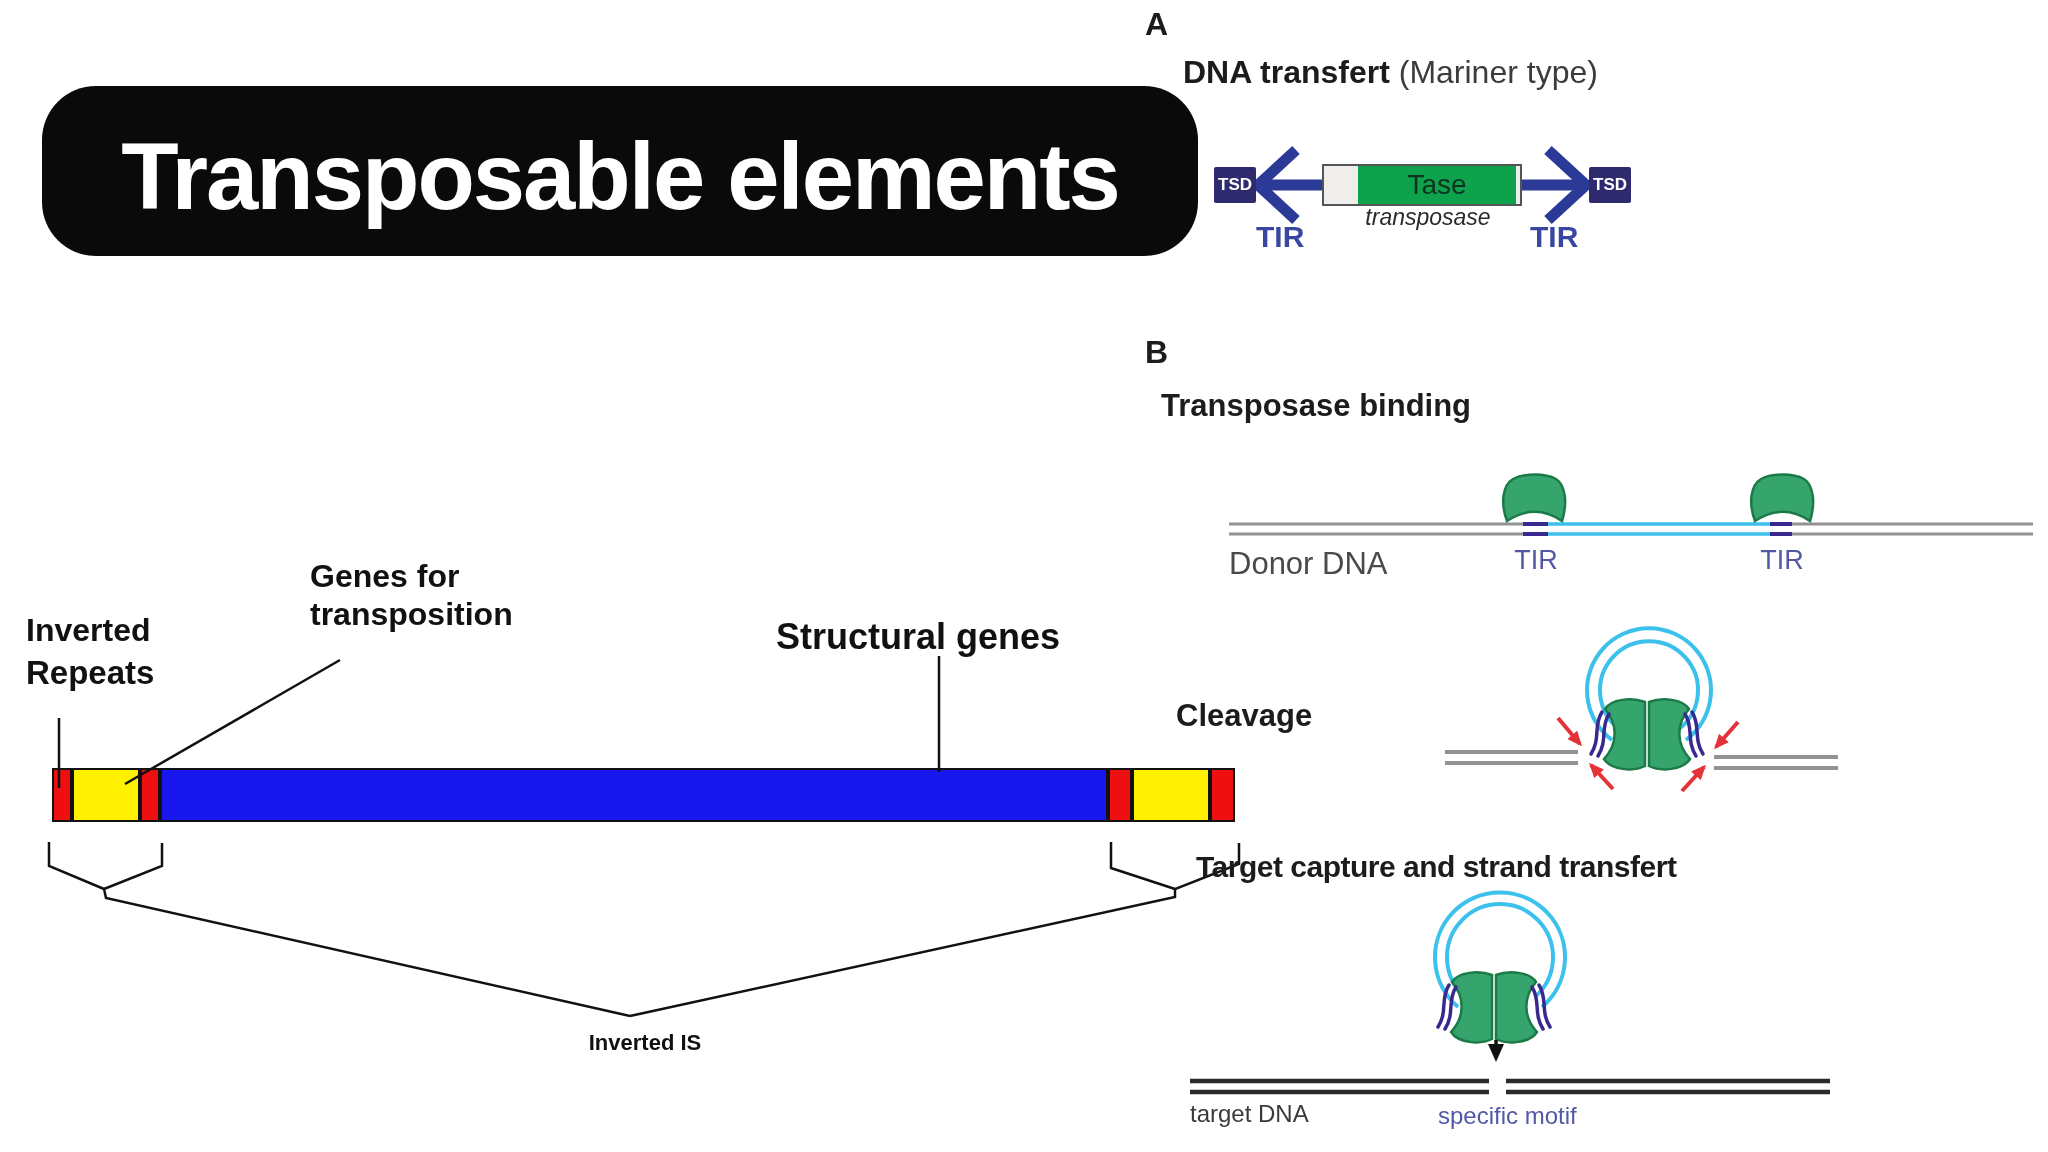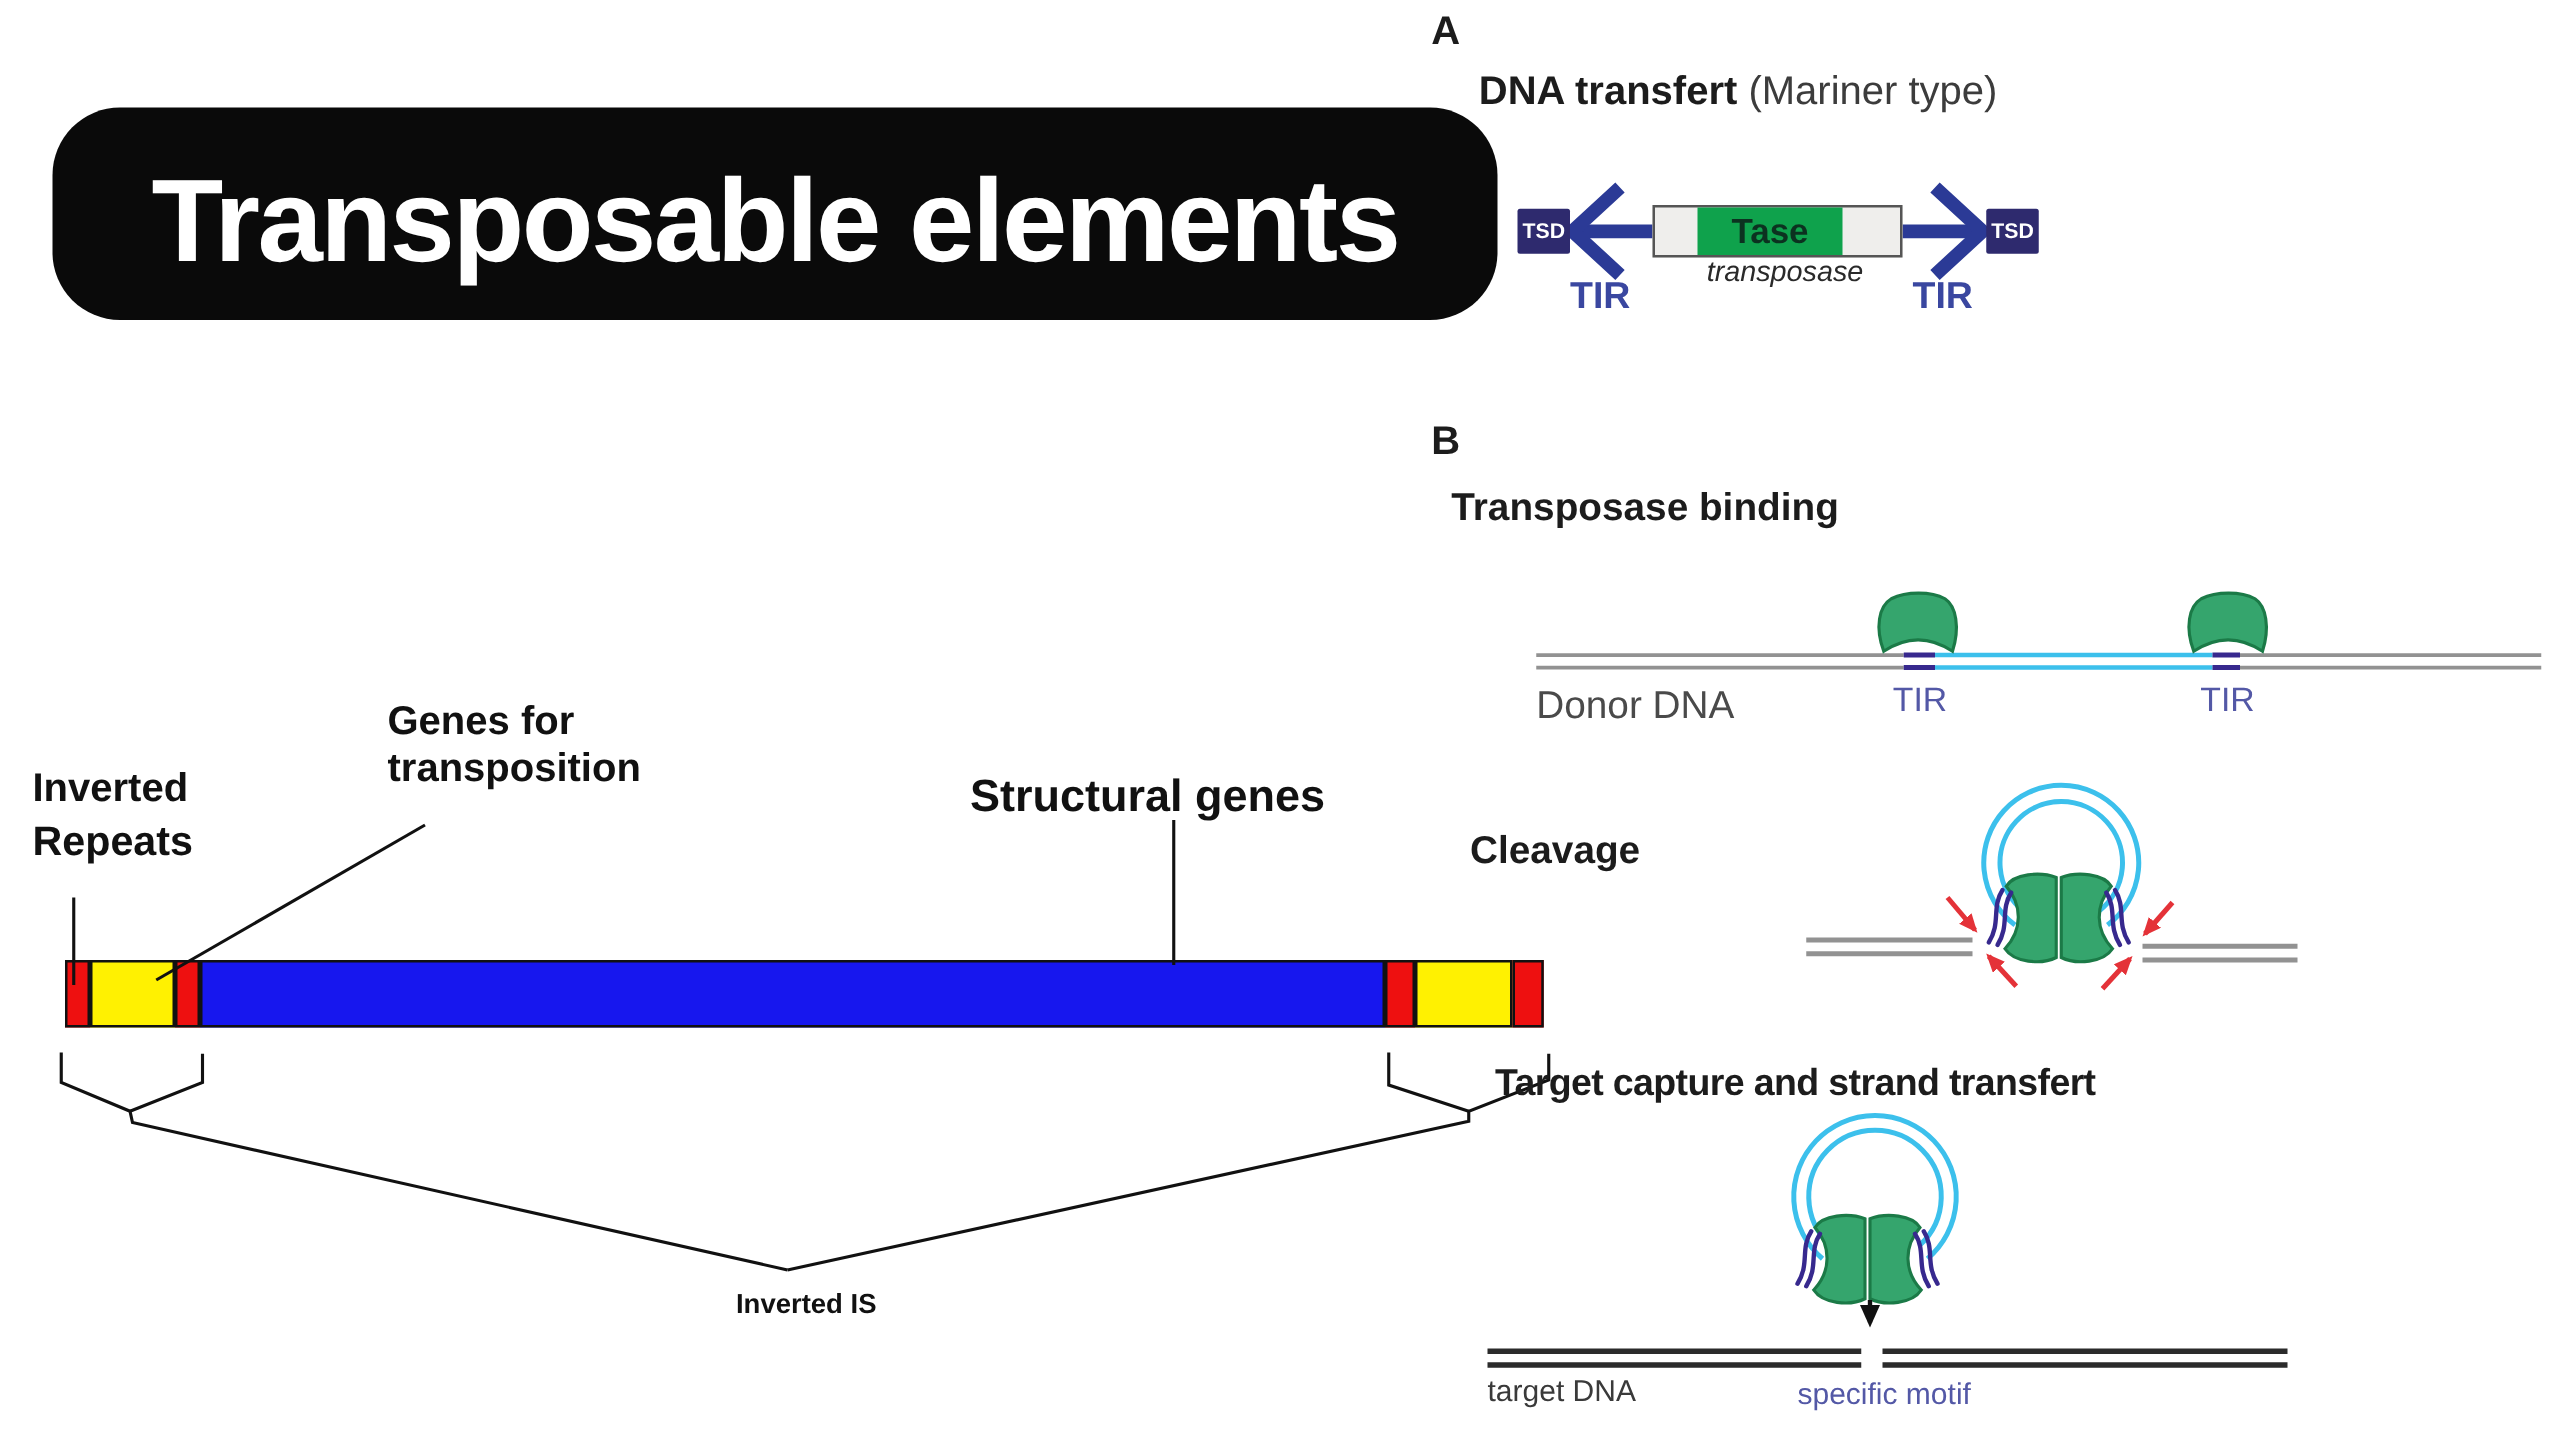--- a/index.html
+++ b/index.html
@@ -15,41 +15,41 @@
 
   
   #a-label{left:1145px;top:6px;font-size:32px;font-weight:bold;color:var(--heading-dark);}
   #a-heading{left:1183px;top:54px;font-size:32px;color:var(--heading-dark);}
   #a-heading .note{font-weight:normal;color:var(--note-gray);}
   .tsd-box{position:absolute;width:42px;height:36px;top:167px;background:var(--tsd-navy);
     color:#fff;font-size:17px;font-weight:bold;display:flex;align-items:center;justify-content:center;border-radius:2px;}
   #tsd-left{left:1214px;} #tsd-right{left:1589px;}
   #gene-box{position:absolute;left:1322px;top:164px;width:200px;height:42px;background:#efeeec;
     border:2px solid #555;box-sizing:border-box;}
-  #gene-green{position:absolute;left:34px;top:0;width:116px;height:100%;background:var(--gene-green);
-    display:flex;align-items:center;justify-content:center;font-size:28px;font-weight:bold;color:var(--tase-text);}
+  #gene-green{position:absolute;left:34px;top:0;width:158px;height:100%;background:var(--gene-green);
+    display:flex;align-items:center;justify-content:center;font-size:28px;font-weight:normal;color:var(--tase-text);}
   #gene-sub{left:1348px;top:204px;width:160px;text-align:center;font-size:23px;font-style:italic;color:#2a2a2a;}
   .tir-a{position:absolute;top:220px;width:48px;text-align:center;font-size:30px;font-weight:600;color:#3a47a0;}
   #tir-a-left{left:1256px;} #tir-a-right{left:1530px;}
 
   
   #comp-heading{left:315px;top:450px;width:690px;text-align:center;font-size:42px;font-weight:bold;letter-spacing:-1px;}
   #inv-rep-1{left:26px;top:612px;font-size:32px;font-weight:bold;}
   #inv-rep-2{left:26px;top:654px;font-size:33px;font-weight:bold;}
   #genes-1{left:310px;top:558px;font-size:32px;font-weight:bold;}
   #genes-2{left:310px;top:596px;font-size:32px;font-weight:bold;}
   #structural{left:776px;top:616px;font-size:36px;font-weight:bold;}
   #inverted-is{left:545px;top:1030px;width:200px;text-align:center;font-size:22px;font-weight:bold;}
   #composite-bar{position:absolute;left:52px;top:768px;width:1183px;height:54px;}
   .bar-seg{position:absolute;top:0;height:100%;border:2px solid #111;box-sizing:border-box;}
 
   
   #b-label{left:1145px;top:334px;font-size:32px;font-weight:bold;color:var(--heading-dark);}
   #step1{left:1161px;top:388px;font-size:31px;font-weight:bold;color:var(--heading-dark);}
-  #step2{left:1176px;top:662px;font-size:31px;font-weight:bold;color:var(--heading-dark);}
+  #step2{left:1176px;top:698px;font-size:31px;font-weight:bold;color:var(--heading-dark);}
   #step3{left:1196px;top:850px;font-size:30px;font-weight:bold;letter-spacing:-0.5px;color:var(--heading-dark);}
   #donor-label{left:1229px;top:546px;font-size:31px;color:var(--donor-text);}
   .tir-b{position:absolute;top:545px;width:44px;text-align:center;font-size:27px;color:var(--tir-text);}
   #tir-b-left{left:1514px;} #tir-b-right{left:1760px;}
   #target-dna-label{left:1190px;top:1100px;font-size:24px;color:#3a3a3a;}
   #specific-motif-label{left:1438px;top:1102px;font-size:24px;color:var(--tir-text);}
 
   
   #overlay{position:absolute;left:0;top:0;width:2048px;height:1152px;pointer-events:none;}
   .ln{stroke:#111;stroke-width:2.5;fill:none;}

